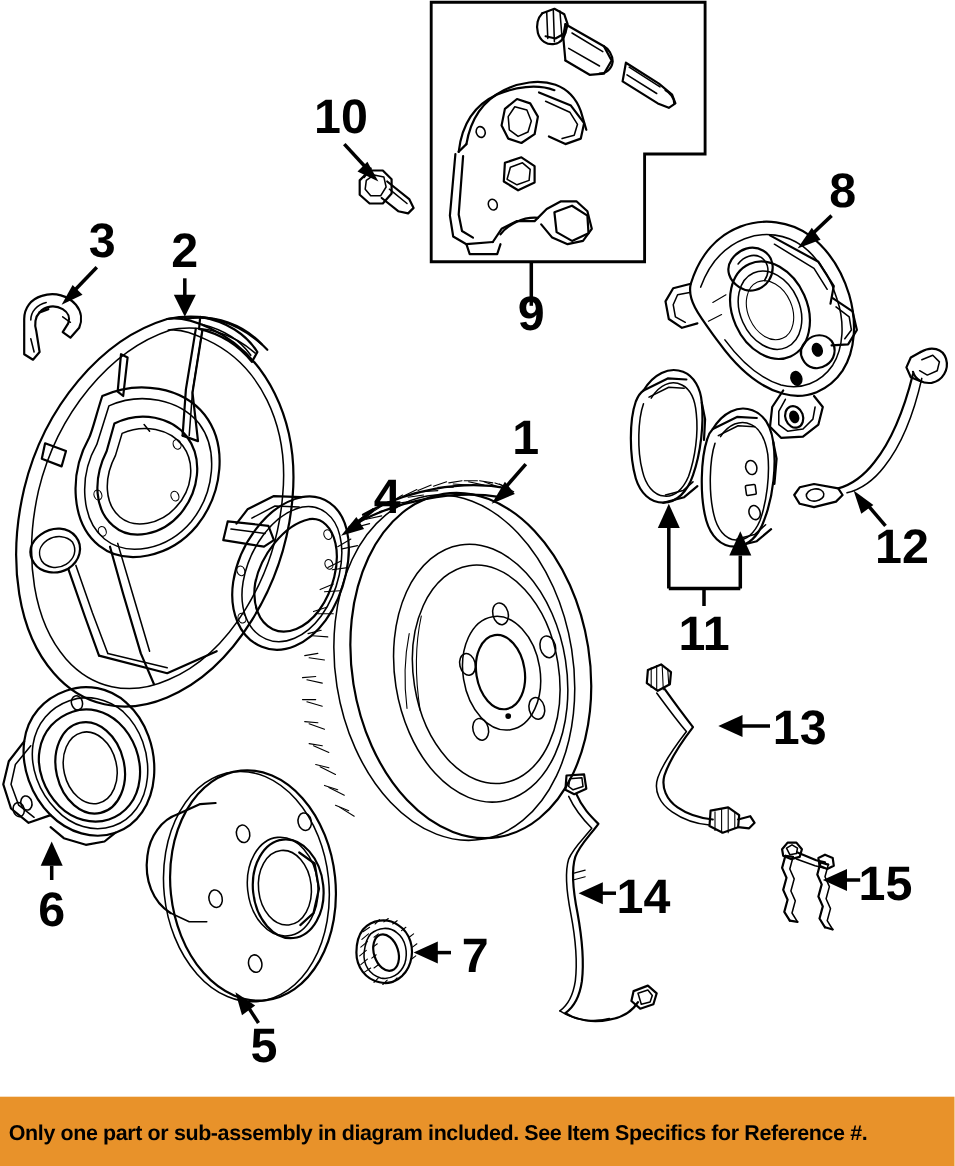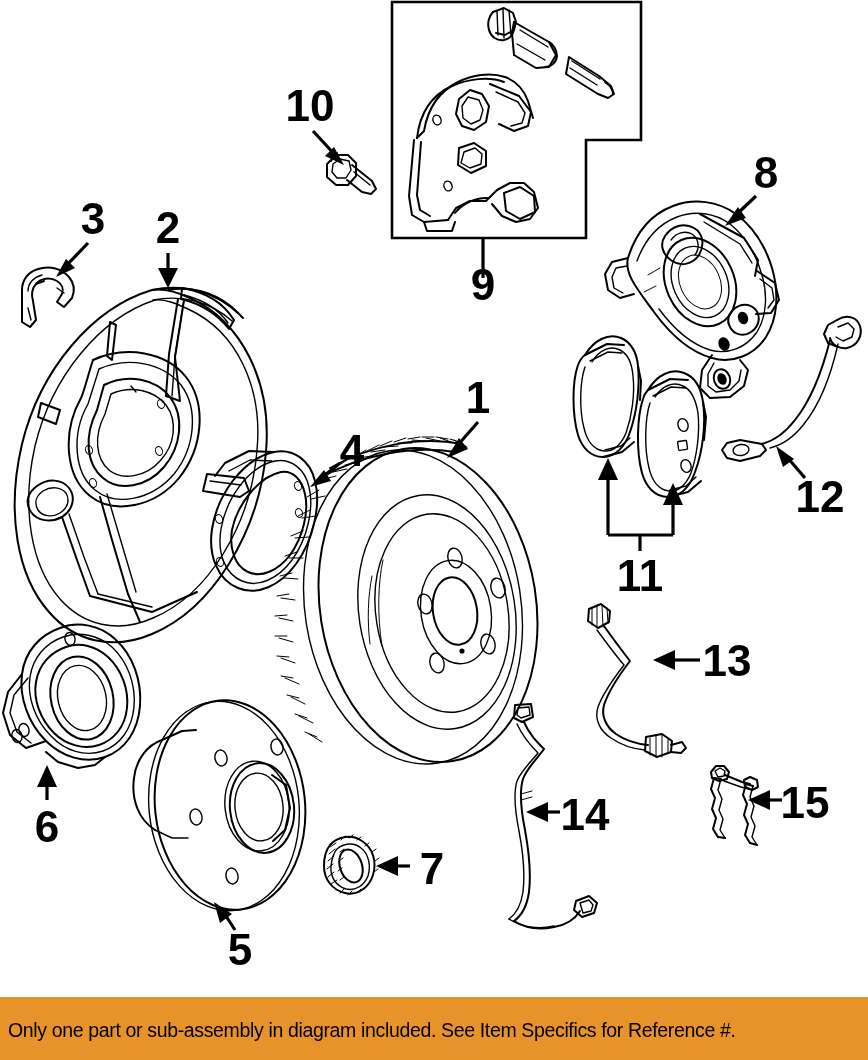--- a/index.html
+++ b/index.html
@@ -34,21 +34,21 @@
     height: 63px;
     background: #e8922a;
     box-sizing: border-box;
     padding: 3px 4px 0 8px;
     display: flex;
     flex-direction: column;
     justify-content: center;
   }
   .banner-line {
     font-family: "Liberation Sans", sans-serif;
-    font-weight: normal;
+    font-weight: bold;
     font-size: 19.5px;
     line-height: 28px;
     color: #000000;
     letter-spacing: -0.35px;
     white-space: nowrap;
   }
   .callout-num {
     font-family: "Liberation Sans", sans-serif;
     font-weight: bold;
     fill: #000000;

